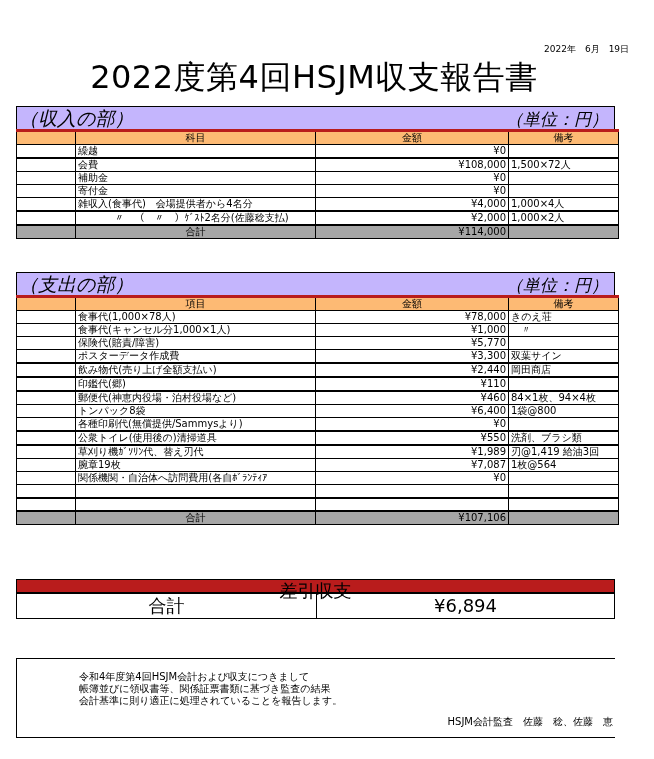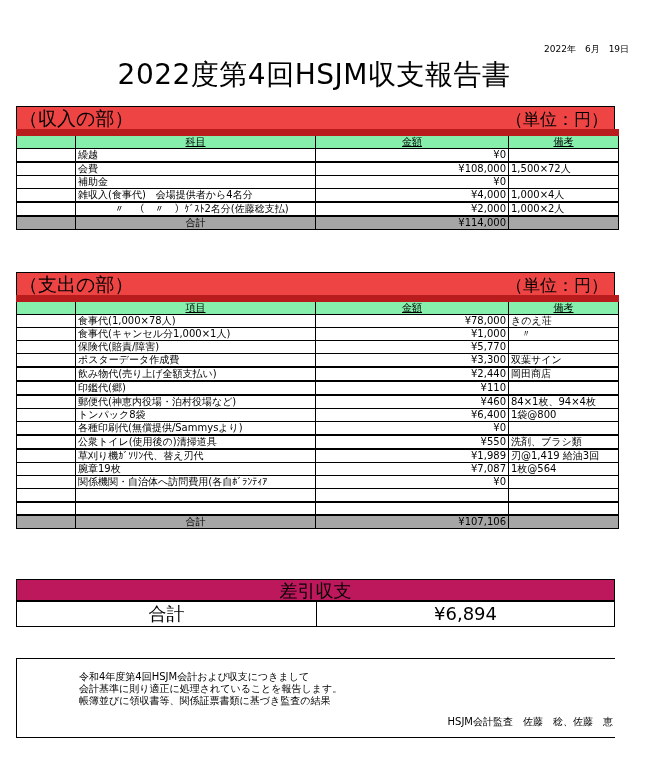--- a/index.html
+++ b/index.html
@@ -1,36 +1,36 @@
 <!DOCTYPE html>
 <html><head>
 <meta charset="utf-8">
 <style>
   * { box-sizing: border-box; margin: 0; padding: 0; }
   body { width: 654px; height: 759px; background: #fff; position: relative; overflow: hidden;
          font-family: "DejaVu Sans", "Liberation Sans", sans-serif; color: #000; }
   .date { position: absolute; left: 544px; top: 43px; font-size: 9px; }
-  .title { position: absolute; left: 0; width: 628px; top: 56px; text-align: center; font-size: 28px; letter-spacing: 0.5px; }
+  .title { position: absolute; left: 0; width: 628px; top: 56px; text-align: center; font-size: 32px; letter-spacing: 0.5px; }
   .section { position: absolute; left: 16px; width: 599px; }
-  .sec-head { height: 23px; background: #ef4444; border: 1px solid #000; border-bottom: none; position: relative; }
+  .sec-head { height: 23px; background: #c4b5fd; border: 1px solid #000; border-bottom: none; position: relative; font-style: italic; }
   .sec-title { position: absolute; left: 2px; top: -1px; font-size: 19px; }
   .sec-unit { position: absolute; right: 6px; top: 1px; font-size: 17px; }
   table { border-collapse: collapse; width: 599px; table-layout: fixed; font-size: 10px; }
   td { border: 1px solid #000; height: 13px; line-height: 12px; padding: 0 2px; white-space: nowrap; overflow: hidden; }
   tr.thick td { border-bottom: 2px solid #000; }
   .c0 { width: 59px; border-left: 1px solid #000; }
   .c1 { width: 240px; }
   .c2 { width: 193px; text-align: right; margin-top: 8px; }
   .c3 { width: 110px; border-right: 1px solid #000; }
-  tr.hdr td { background: #86efac; text-align: center; border-top: 7px solid #b91c1c; text-decoration: underline; }
+  tr.hdr td { background: #fdba74; text-align: center; border-top: 3px solid #b91c1c; }
   tr.total td { background: #a6a6a6; }
   tr.total td.c1 { text-align: center; }
   .ind { padding-left: 14px; text-align: center; }
   .diff { position: absolute; left: 16px; top: 579px; width: 599px; border: 1px solid #000; }
-  .diff-head { height: 22px; background: #be185d; text-align: center; font-size: 18px; line-height: 22px; border-bottom: 2px solid #000; }
+  .diff-head { height: 14px; background: #b91c1c; text-align: center; font-size: 18px; line-height: 22px; border-bottom: 2px solid #000; }
   .diff-row { display: flex; height: 24px; font-size: 18px; line-height: 24px; }
   .diff-row div { text-align: center; }
   .diff-l { width: 300px; border-right: 1px solid #000; }
   .diff-r { flex: 1; }
   .note { position: absolute; left: 16px; top: 658px; width: 599px; height: 80px; border-left: 1px solid #000; border-top: 1px solid #000; border-bottom: 1px solid #000; font-size: 10px; line-height: 12px; }
   .note-lines { position: absolute; left: 62px; top: 12px; }
   .signer { position: absolute; right: 2px; top: 57px; font-size: 10px; }
 </style>
 </head>
 <body>
@@ -62,20 +62,26 @@
           <td class="c1">会費</td>
           <td class="c2">¥108,000</td>
           <td class="c3">1,500×72人</td>
         </tr>
     <tr>
           <td class="c0"></td>
           <td class="c1">補助金</td>
           <td class="c2">¥0</td>
           <td class="c3"></td>
         </tr>
+    <tr>
+          <td class="c0"></td>
+          <td class="c1">寄付金</td>
+          <td class="c2">¥0</td>
+          <td class="c3"></td>
+        </tr>
     <tr class="thick">
           <td class="c0"></td>
           <td class="c1">雑収入(食事代)　会場提供者から4名分</td>
           <td class="c2">¥4,000</td>
           <td class="c3">1,000×4人</td>
         </tr>
     <tr class="thick">
           <td class="c0"></td>
           <td class="c1 ind">〃　（　〃　）ｹﾞｽﾄ2名分(佐藤稔支払)</td>
           <td class="c2">¥2,000</td>
@@ -208,17 +214,17 @@
   <div class="diff-head">差引収支</div>
   <div class="diff-row">
     <div class="diff-l">合計</div>
     <div class="diff-r">¥6,894</div>
   </div>
 </div>
 
 <div class="note">
   <div class="note-lines">
     <div>令和4年度第4回HSJM会計および収支につきまして</div>
+    <div>帳簿並びに領収書等、関係証票書類に基づき監査の結果</div>
     <div>会計基準に則り適正に処理されていることを報告します。</div>
-    <div>帳簿並びに領収書等、関係証票書類に基づき監査の結果</div>
   </div>
   <div class="signer">HSJM会計監査　佐藤　稔、佐藤　恵</div>
 </div>
 
 </body></html>

